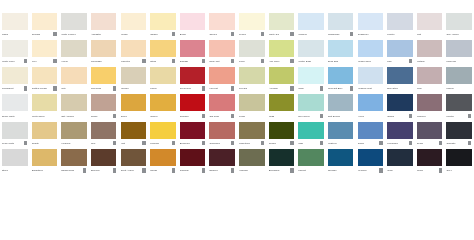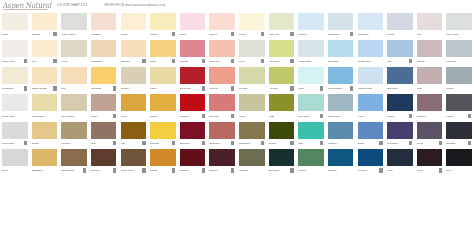--- a/index.html
+++ b/index.html
@@ -99,36 +99,20 @@
     width:3.2px;height:4.2px;
     background:#8c8f93;
     border-radius:0.3px;
   }
 </style>
 </head>
 <body>
 
 <div id="sheet">
 
-  <div id="header">
-
-    <div id="logo">
-      <span id="logo-mark">Aspen Natural</span>
-    </div>
-    <div id="logo-rule"></div>
-
-    <div id="header-mid">
-      <span>COLOUR CHART 2014</span>
-    </div>
-
-    <div id="header-right">
-      <span class="ord">ORDER FROM  www.aspennaturalpaints.co.uk</span>
-    </div>
-
-  </div>
 
   <div id="grid">
       <div class="cell">
         <div class="chip" style="background: rgb(244, 238, 226);"></div>
         <div class="cap">
           <span class="nm">Chalk</span>
         </div>
       </div>
       <div class="cell">
         <div class="chip" style="background: rgb(251, 236, 208);"></div>

